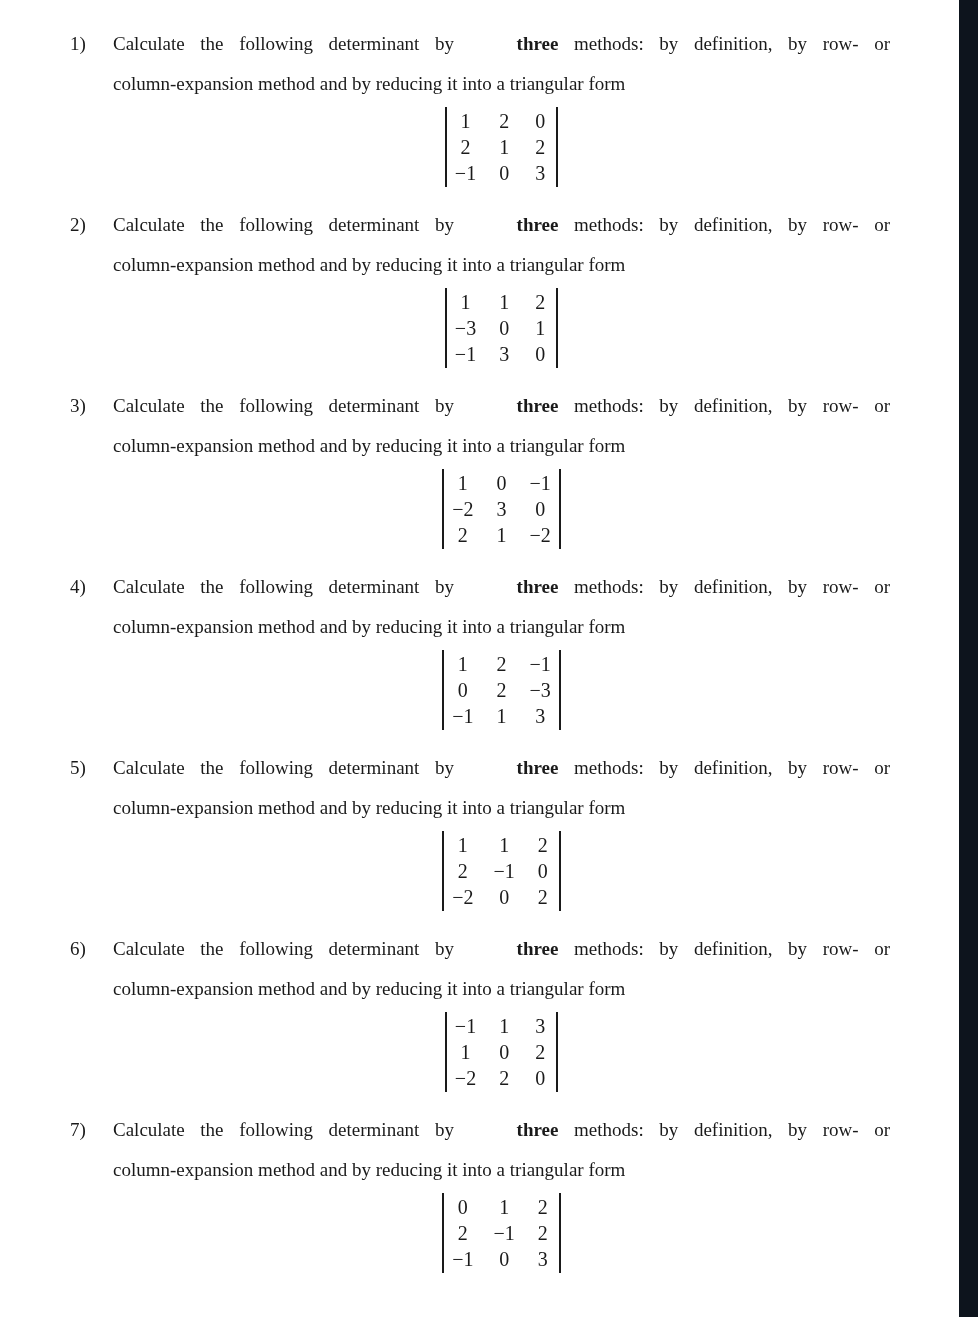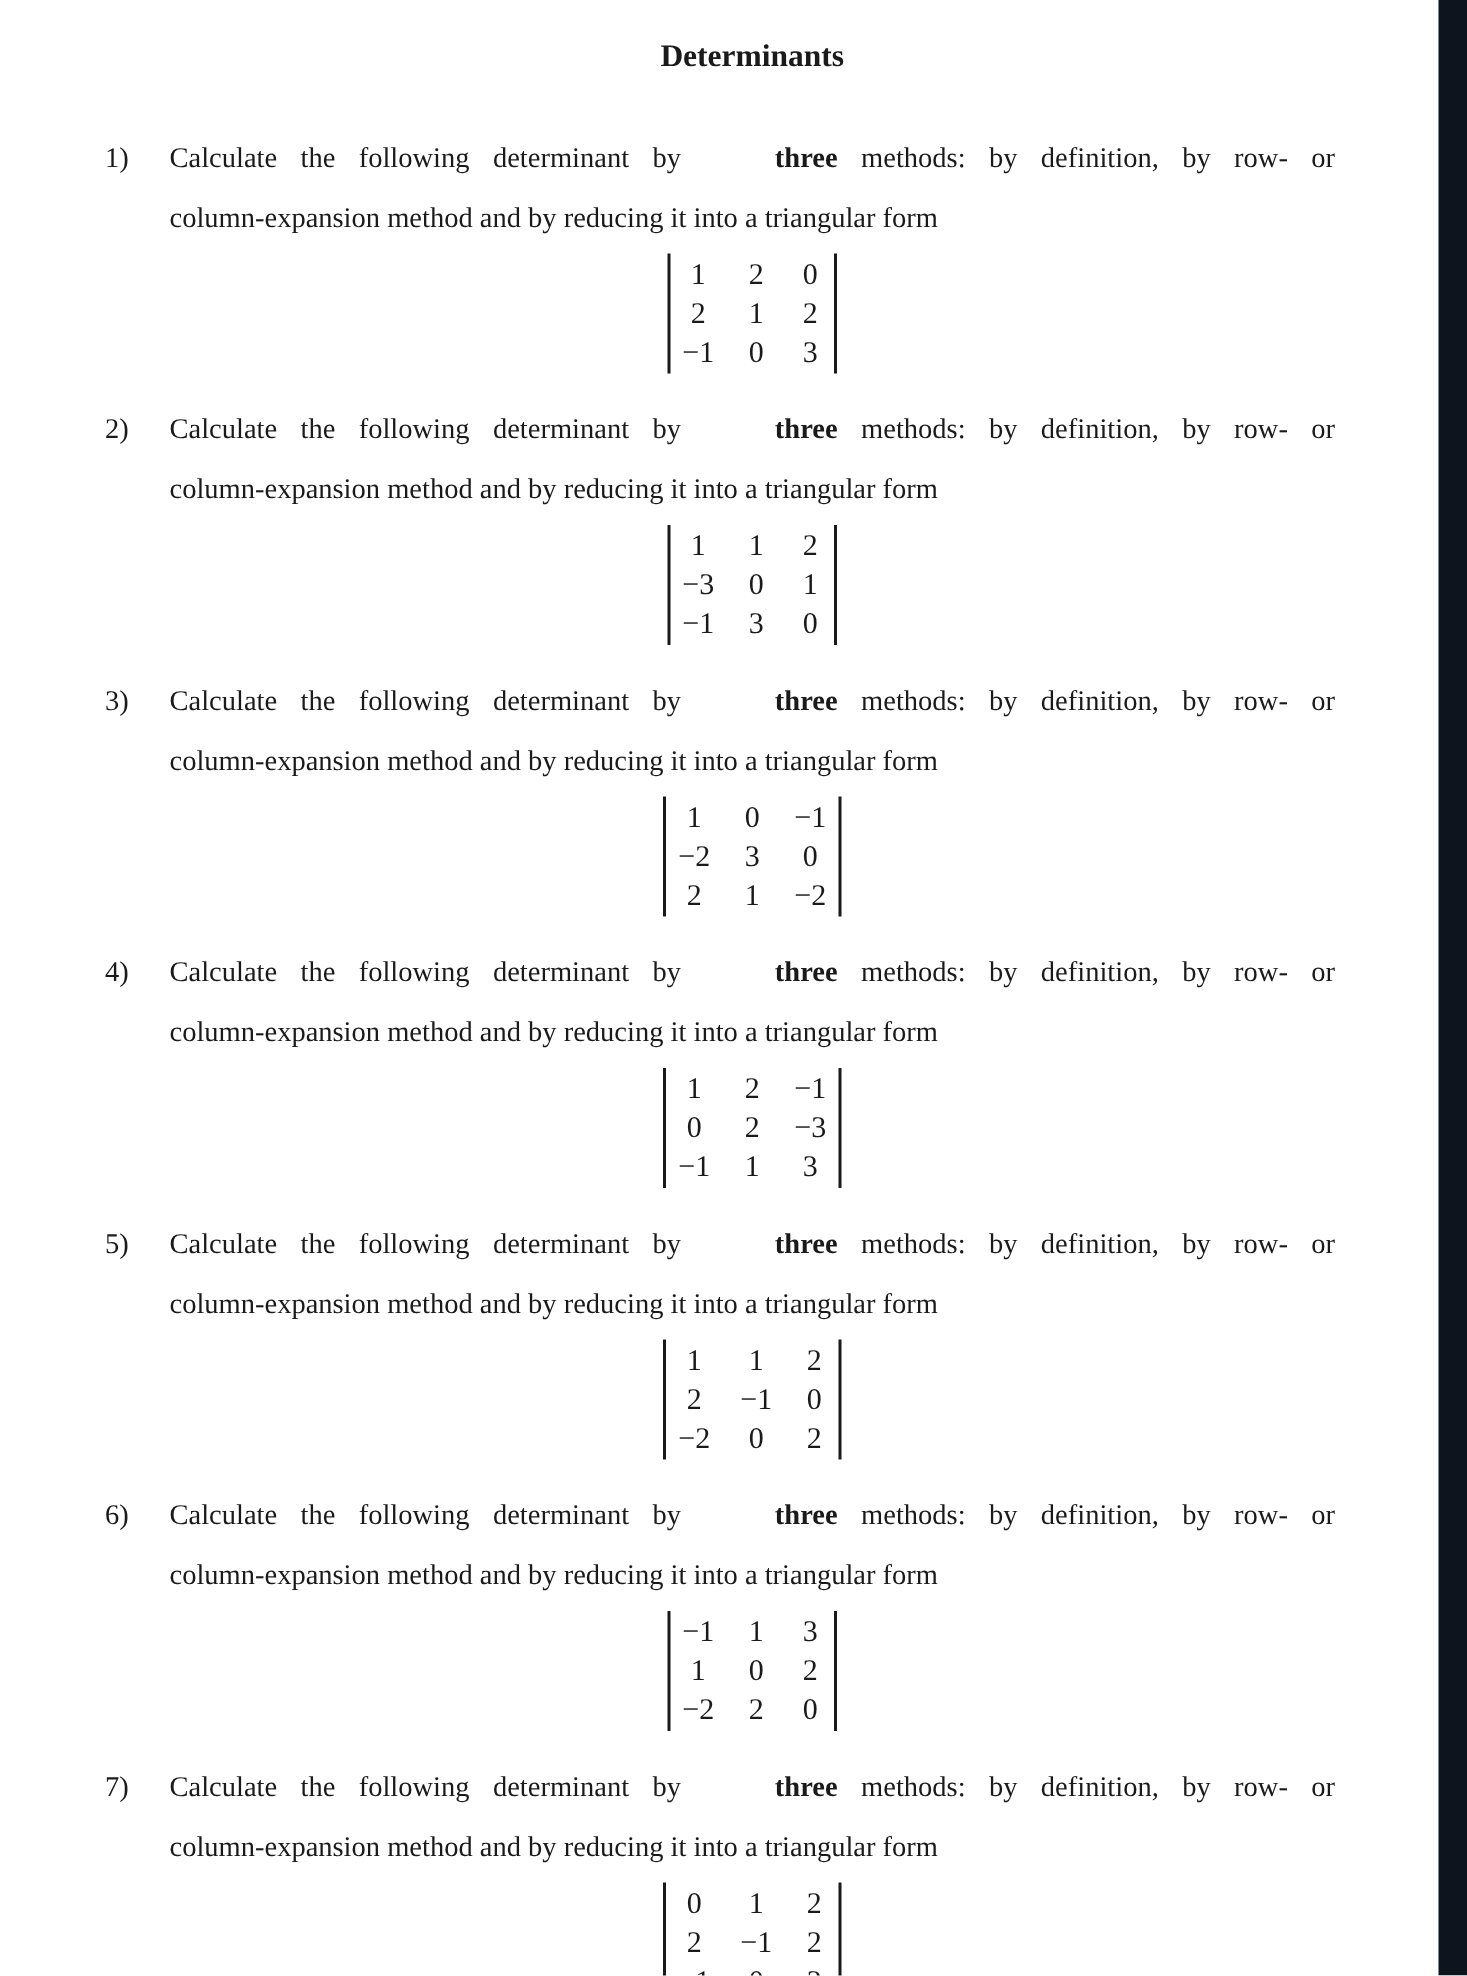--- a/index.html
+++ b/index.html
@@ -55,21 +55,20 @@
     padding: 1px 8px;
     font-size: 20px;
     line-height: 26px;
   }
   .det .c { min-width: 16px; text-align: center; }
 </style>
 </head>
 <body>
 
 <div class="content">
-  <div class="title">Determinants</div>
 
   <div class="problem">
     <div class="num">1)</div>
     <div class="pbody">
       <div class="line1"><span>Calculate the following determinant by</span> <span class="bw">three</span> <span>methods: by definition, by row- or</span></div>
       <div class="line2">column-expansion method and by reducing it into a triangular form</div>
       <div class="mat">
         <div class="det">
           <span class="c">1</span>
             <span class="c">2</span>

